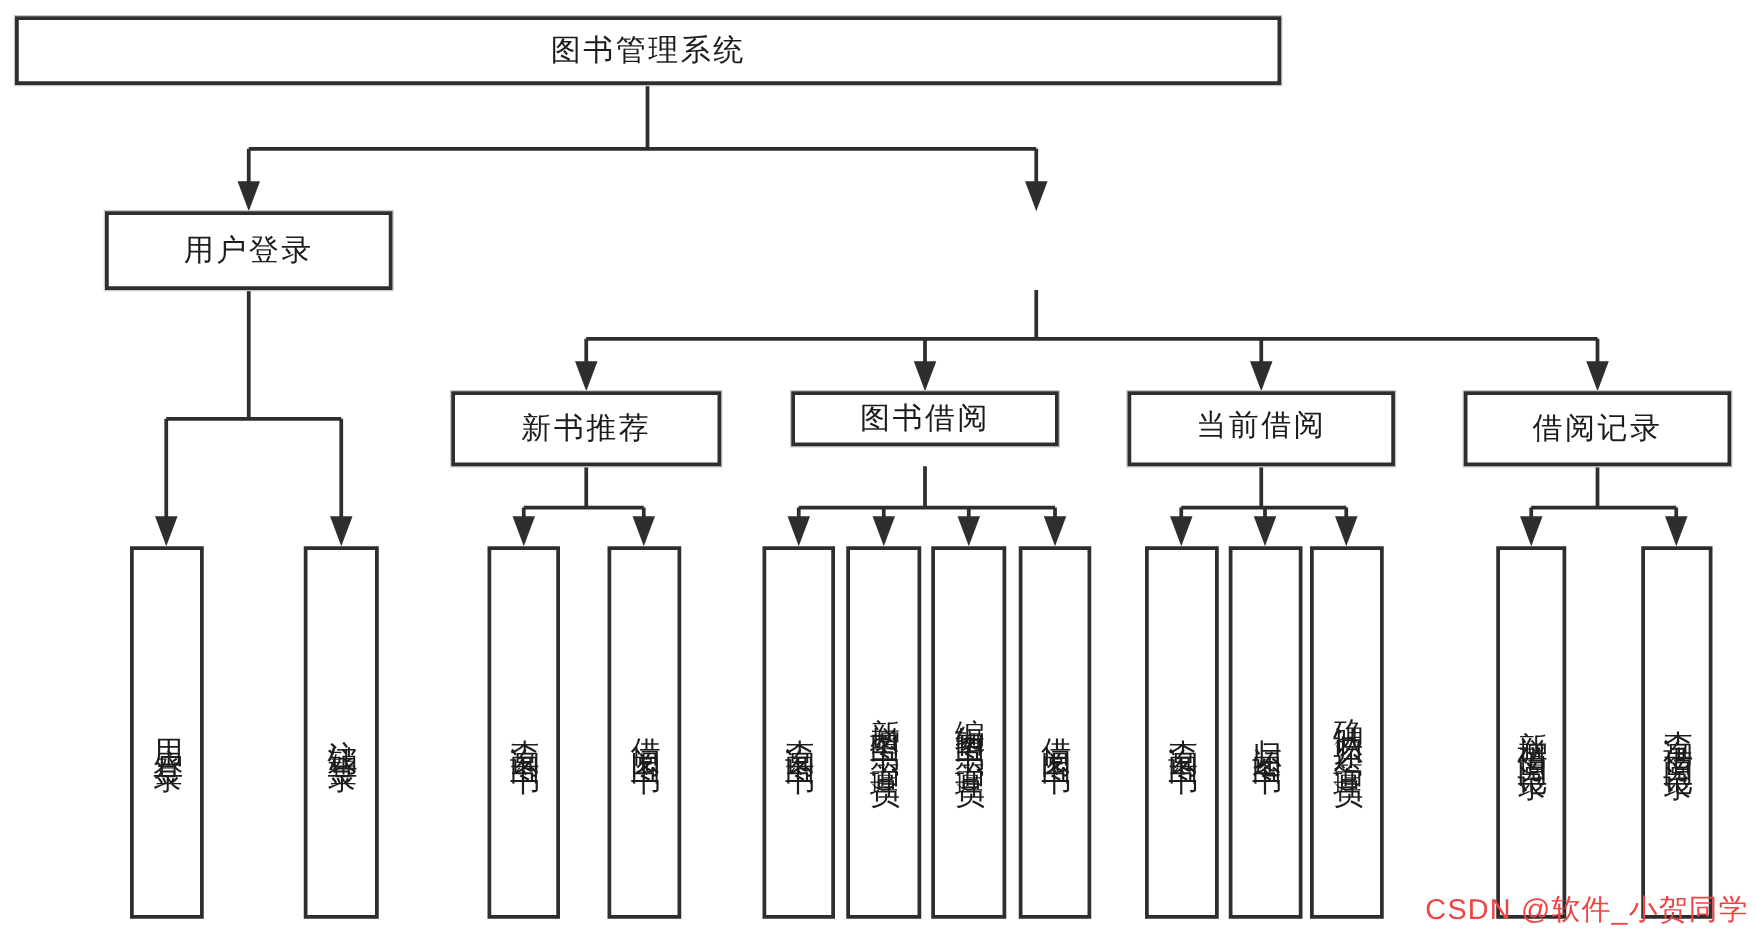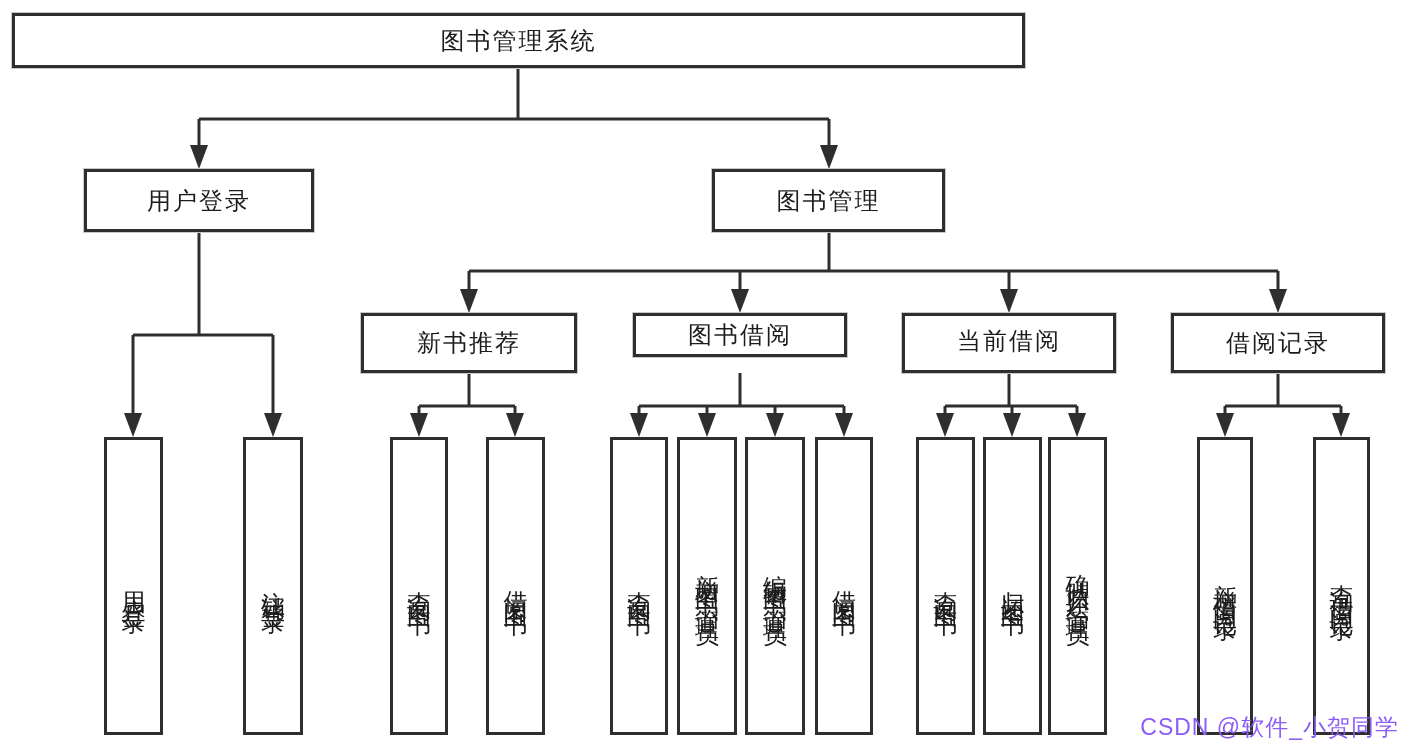--- a/index.html
+++ b/index.html
@@ -38,21 +38,21 @@
     font-size: 24px;
     letter-spacing: 7px;
     top: 437px;
     height: 298px;
   }
   .watermark {
     position: absolute;
     right: 6px; bottom: 4px;
     font-size: 23px;
     letter-spacing: 1px;
-    color: #8b5cf6;
+    color: #ef4444;
     z-index: 5;
     white-space: nowrap;
   }
 </style>
 </head>
 <body>
 
 <div id="canvas">
 
   <svg class="connectors" width="1405" height="747" viewBox="0 0 1405 747">
@@ -91,21 +91,20 @@
       <path d="M1003 413 L1021 413 L1012 437 Z"></path>
       <path d="M1068 413 L1086 413 L1077 437 Z"></path>
       <path d="M1216 413 L1234 413 L1225 437 Z"></path>
       <path d="M1332 413 L1350 413 L1341 437 Z"></path>
     </g>
   </svg>
 
   <div class="node node-h" style="left:12px; top:13px; width:1013px; height:55px;">图书管理系统</div>
 
   <div class="node node-h" style="left:84px; top:169px; width:230px; height:63px;">用户登录</div>
-  <div class="node node-h" style="left:712px; top:169px; width:233px; height:63px;">图书管理</div>
 
   <div class="node node-h" style="left:361px; top:313px; width:216px; height:60px;text-align:right;">新书推荐</div>
   <div class="node node-h" style="left:633px; top:313px; width:214px; height:44px;">图书借阅</div>
   <div class="node node-h" style="left:902px; top:313px; width:214px; height:60px;font-family:Liberation Mono, monospace;">当前借阅</div>
   <div class="node node-h" style="left:1171px; top:313px; width:214px; height:60px;">借阅记录</div>
 
   <div class="node node-v" style="left:104px; width:59px;">用户登录</div>
   <div class="node node-v" style="left:243px; width:60px;">注销登录</div>
 
   <div class="node node-v" style="left:390px; width:58px;">查询图书</div>

